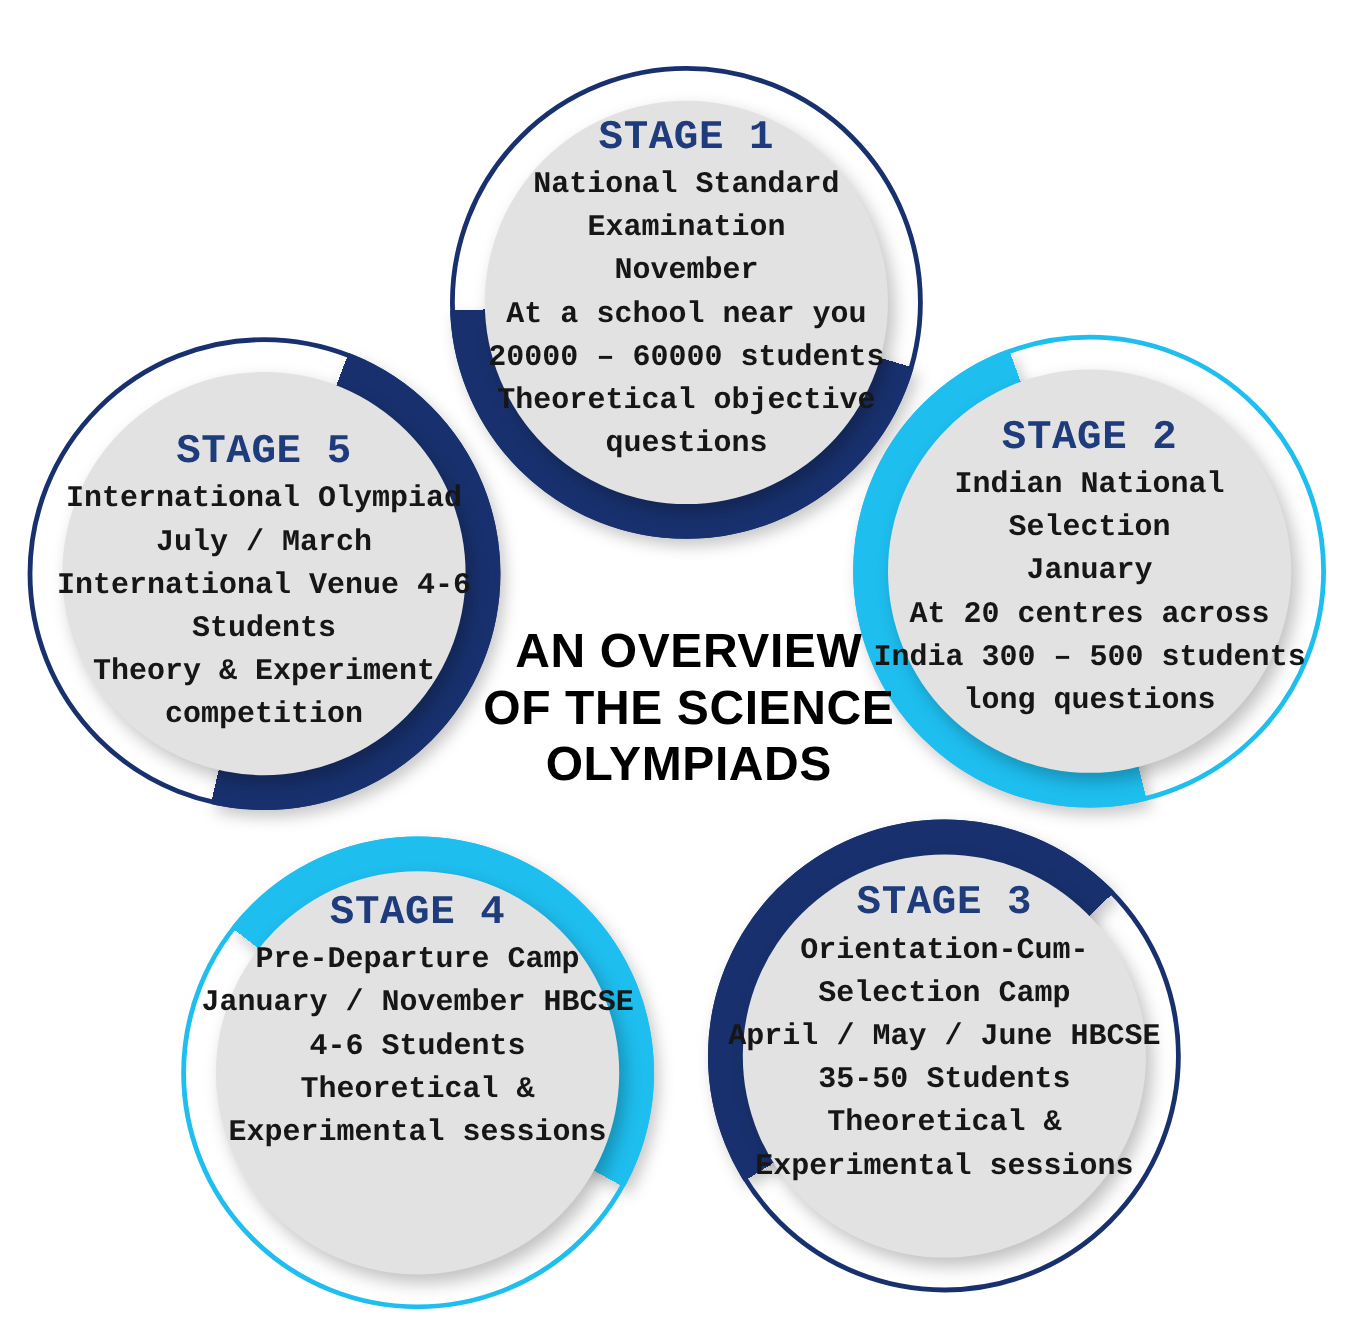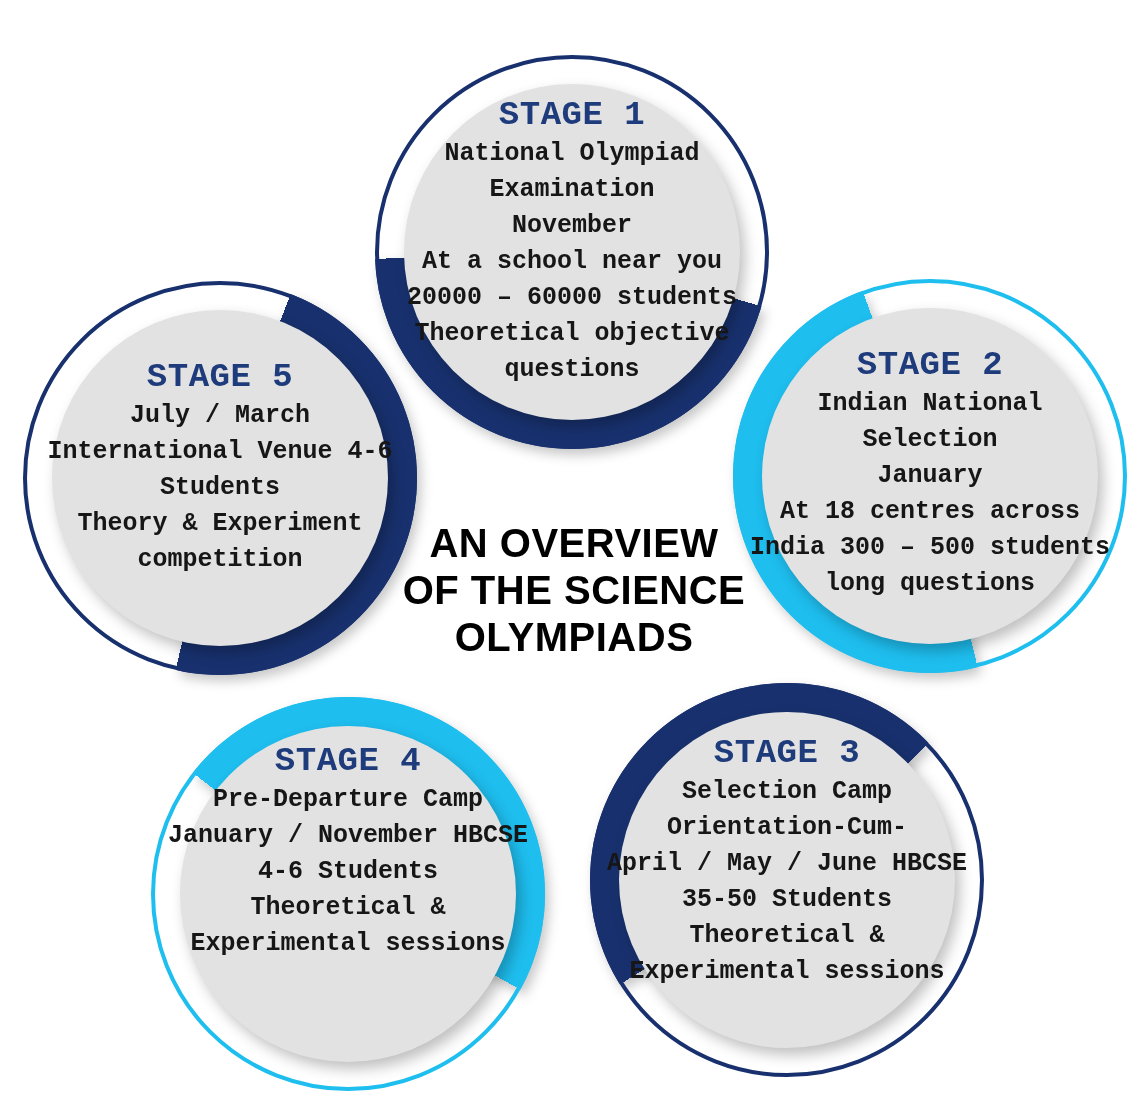--- a/index.html
+++ b/index.html
@@ -49,21 +49,21 @@
     white-space: nowrap;
   }
   .line {
     font-size: 25px; font-weight: bold; line-height: 36px;
     color: var(--body_text);
     white-space: nowrap;
   }
 
   
   .s1 { left: 372px; top: 52px;  --pt: 10px; }
-  .s2 { left: 730px; top: 276px; --pt: 36px; }
+  .s2 { left: 708px; top: 276px; --pt: 36px; }
   .s3 { left: 587px; top: 680px; --pt: 20px; }
   .s4 { left: 148px; top: 694px; --pt: 14px; }
   .s5 { left: 20px;  top: 278px; --pt: 46px; }
 
   
   .title {
     position: absolute; left: 374px; top: 520px; width: 400px;
     text-align: center;
     font-size: 40px; font-weight: bold; line-height: 47px;
     color: var(--title_text);
@@ -73,51 +73,51 @@
 </head>
 <body style="--navy: #18316E; --cyan: #1EBEEF; --heading: #1E3C7C; --body_text: #161616; --title_text: #000000; --circle_fill: #E2E2E2;">
 
 <div class="canvas">
 
   <div class="stage s1" style="--c: #18316E;">
     <div class="arc"></div>
     <div class="thin"></div>
     <div class="inner">
       <div class="heading">STAGE 1</div>
-      <div class="line">National Olympiad</div>
+      <div class="line">National Standard</div>
       <div class="line">Examination</div>
       <div class="line">November</div>
       <div class="line">At a school near you</div>
       <div class="line">20000 – 60000 students</div>
       <div class="line">Theoretical objective</div>
       <div class="line">questions</div>
     </div>
   </div>
 
   <div class="stage s2" style="--c: #1EBEEF;">
     <div class="arc"></div>
     <div class="thin"></div>
     <div class="inner">
       <div class="heading">STAGE 2</div>
       <div class="line">Indian National</div>
       <div class="line">Selection</div>
       <div class="line">January</div>
-      <div class="line">At 18 centres across</div>
+      <div class="line">At 20 centres across</div>
       <div class="line">India 300 – 500 students</div>
       <div class="line">long questions</div>
     </div>
   </div>
 
   <div class="stage s3" style="--c: #18316E;">
     <div class="arc"></div>
     <div class="thin"></div>
     <div class="inner">
       <div class="heading">STAGE 3</div>
+      <div class="line">Orientation-Cum-</div>
       <div class="line">Selection Camp</div>
-      <div class="line">Orientation-Cum-</div>
       <div class="line">April / May / June HBCSE</div>
       <div class="line">35-50 Students</div>
       <div class="line">Theoretical &amp;</div>
       <div class="line">Experimental sessions</div>
     </div>
   </div>
 
   <div class="stage s4" style="--c: #1EBEEF;">
     <div class="arc"></div>
     <div class="thin"></div>
@@ -129,20 +129,21 @@
       <div class="line">Theoretical &amp;</div>
       <div class="line">Experimental sessions</div>
     </div>
   </div>
 
   <div class="stage s5" style="--c: #18316E;">
     <div class="arc"></div>
     <div class="thin"></div>
     <div class="inner">
       <div class="heading">STAGE 5</div>
+      <div class="line">International Olympiad</div>
       <div class="line">July / March</div>
       <div class="line">International Venue 4-6</div>
       <div class="line">Students</div>
       <div class="line">Theory &amp; Experiment</div>
       <div class="line">competition</div>
     </div>
   </div>
 
   <div class="title">
     <div>AN OVERVIEW</div>

